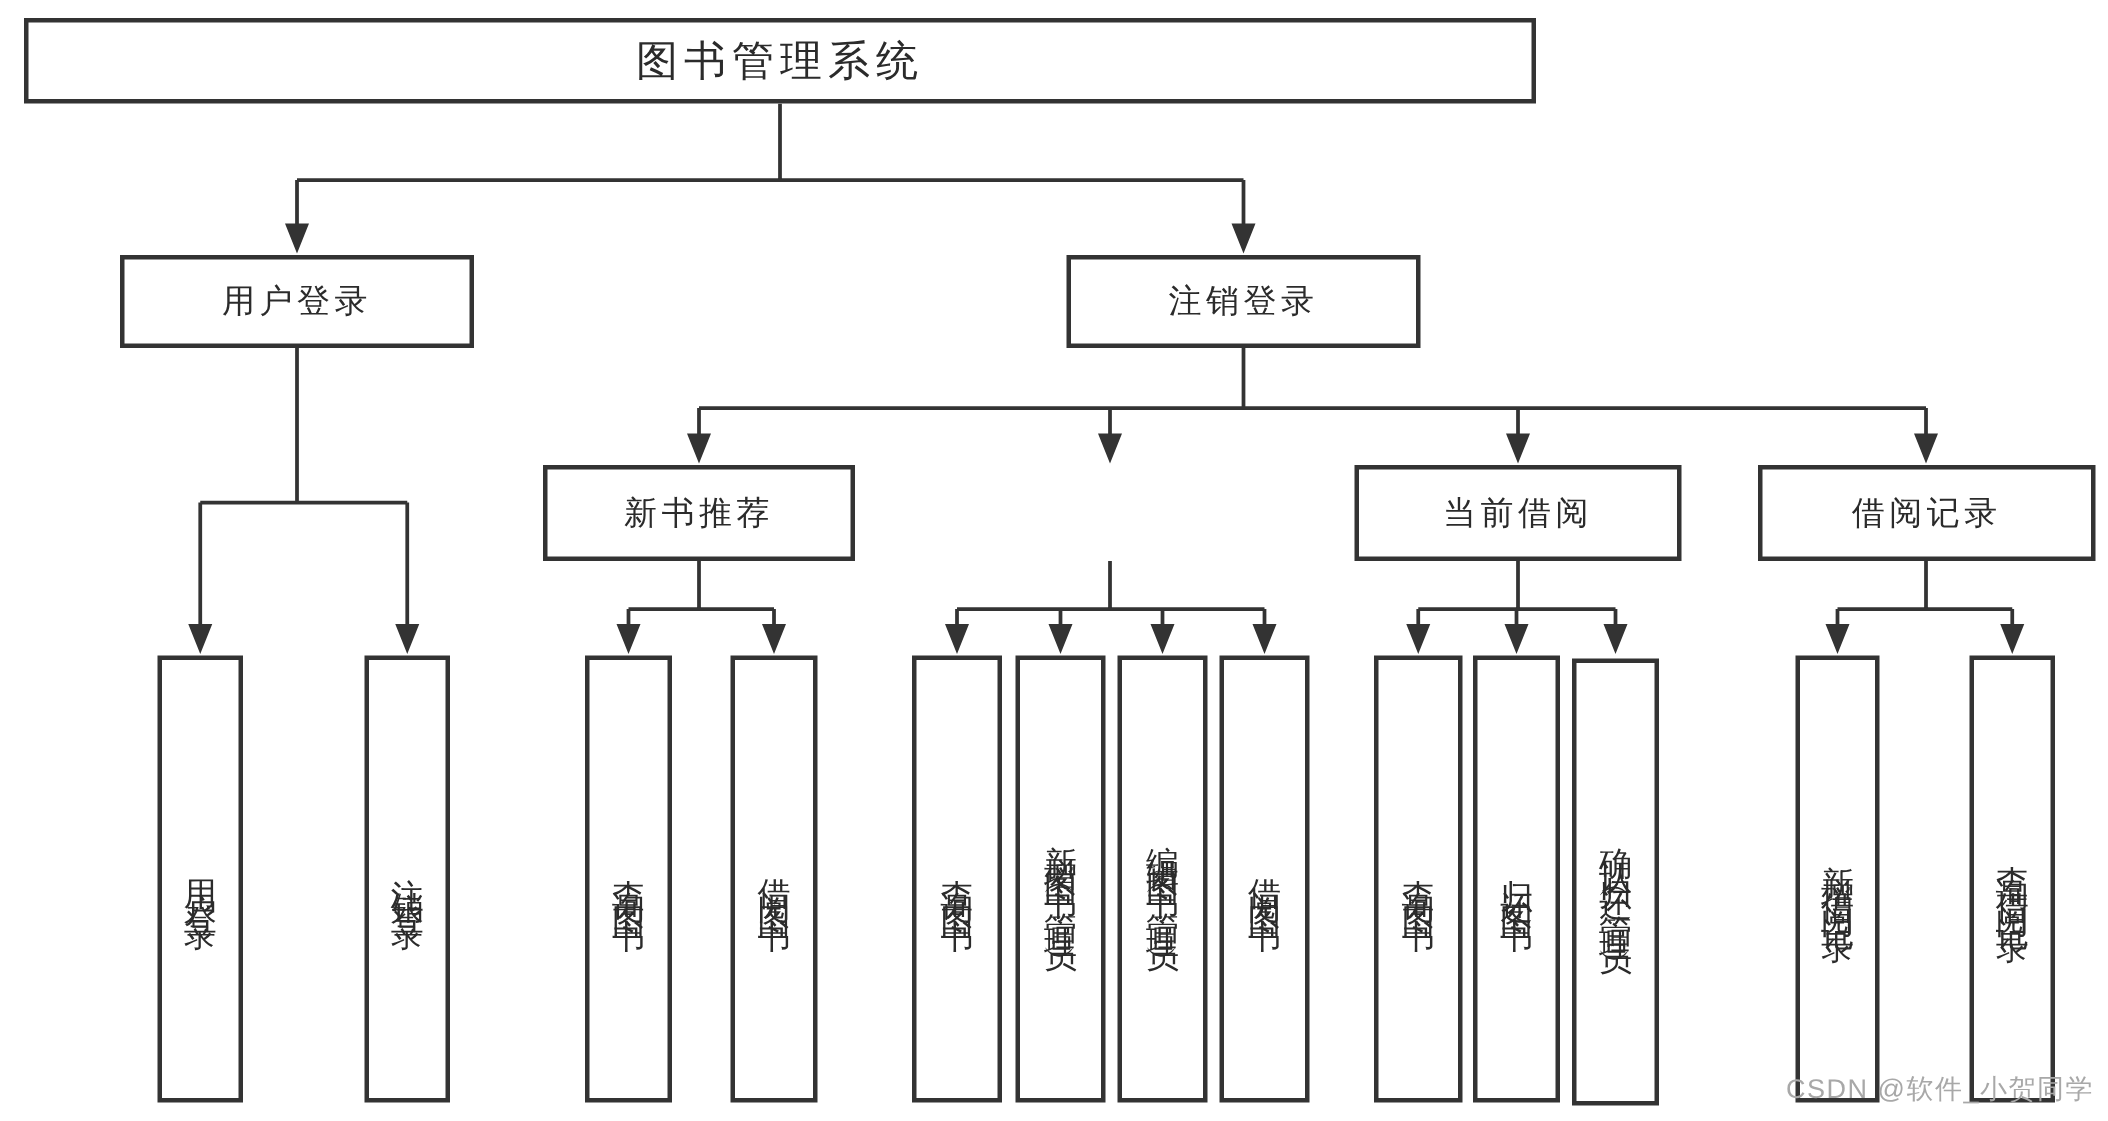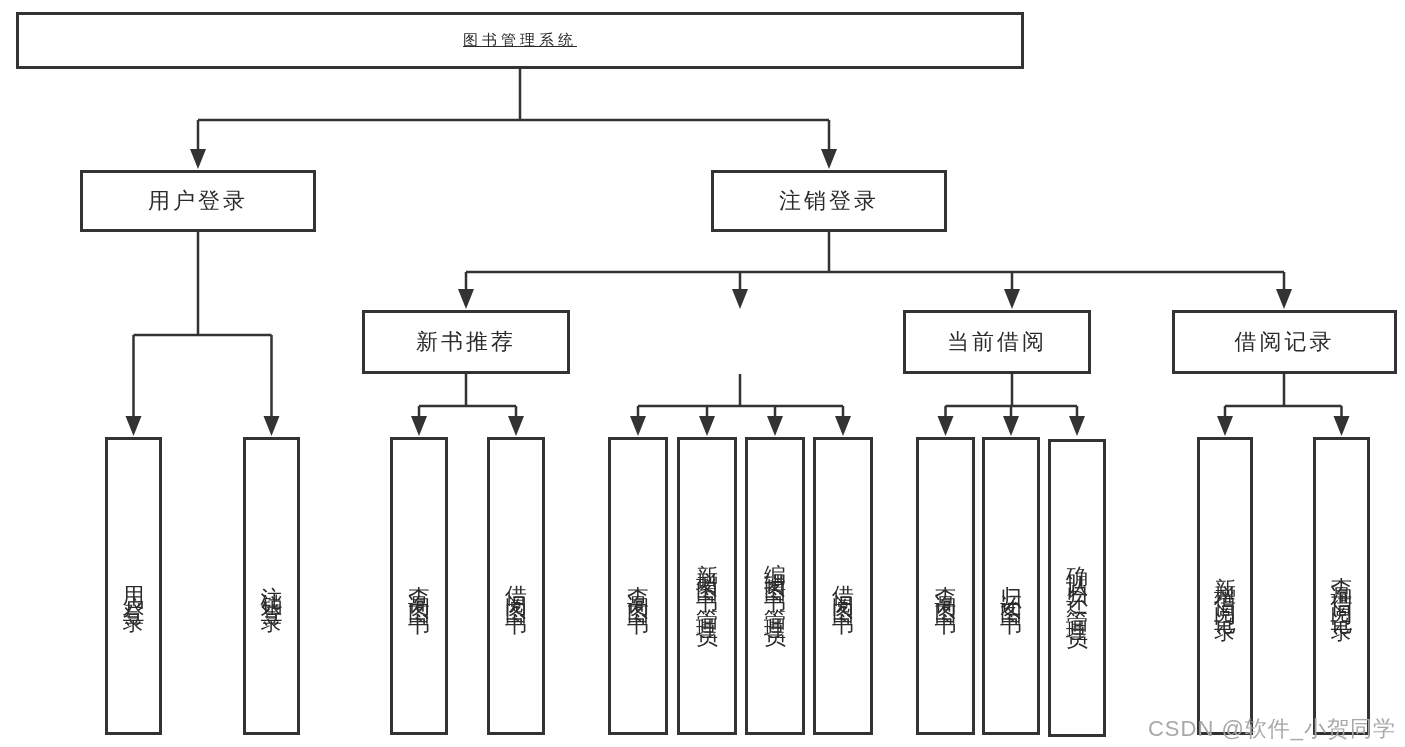--- a/index.html
+++ b/index.html
@@ -22,35 +22,35 @@
     align-items: center;
     justify-content: center;
     z-index: 2;
   }
   .node.h span {
     font-size: 22px;
     letter-spacing: 3px;
     white-space: nowrap;
     color: #2b2b2b;
   }
-  .node.root span { font-size: 15px; letter-spacing: 4px; text-decoration: underline; }
+  .node.root span { font-size: 28px; letter-spacing: 4px; }
   .node.v span {
     writing-mode: vertical-rl;
     text-orientation: mixed;
     font-size: 22px;
     letter-spacing: 9px;
     line-height: 1;
     color: #2b2b2b;
   }
   .watermark {
     position: absolute;
     left: 1146px;
     top: 714px;
     width: 250px;
-    font-size: 22px;
+    font-size: 18px;
     letter-spacing: 1px;
     color: #a8a8a8;
     z-index: 3;
     white-space: nowrap;
     text-align: right;
   }
 </style>
 </head>
 <body>
 
@@ -87,21 +87,21 @@
   <div class="node h" style="left:80px; top:170px; width:236px; height:62px;">
     <span>用户登录</span>
   </div>
   <div class="node h" style="left:711px; top:170px; width:236px; height:62px;">
     <span>注销登录</span>
   </div>
 
   <div class="node h" style="left:362px; top:310px; width:208px; height:64px;">
     <span>新书推荐</span>
   </div>
-  <div class="node h" style="left:903px; top:310px; width:188px; height:64px;justify-content:center;">
+  <div class="node h" style="left:903px; top:310px; width:218px; height:64px;justify-content:center;">
     <span>当前借阅</span>
   </div>
   <div class="node h" style="left:1172px; top:310px; width:225px; height:64px;">
     <span>借阅记录</span>
   </div>
 
   <div class="node v" style="left:105px; top:437px; width:57px; height:298px;">
     <span>用户登录</span>
   </div>
   <div class="node v" style="left:243px; top:437px; width:57px; height:298px;">

